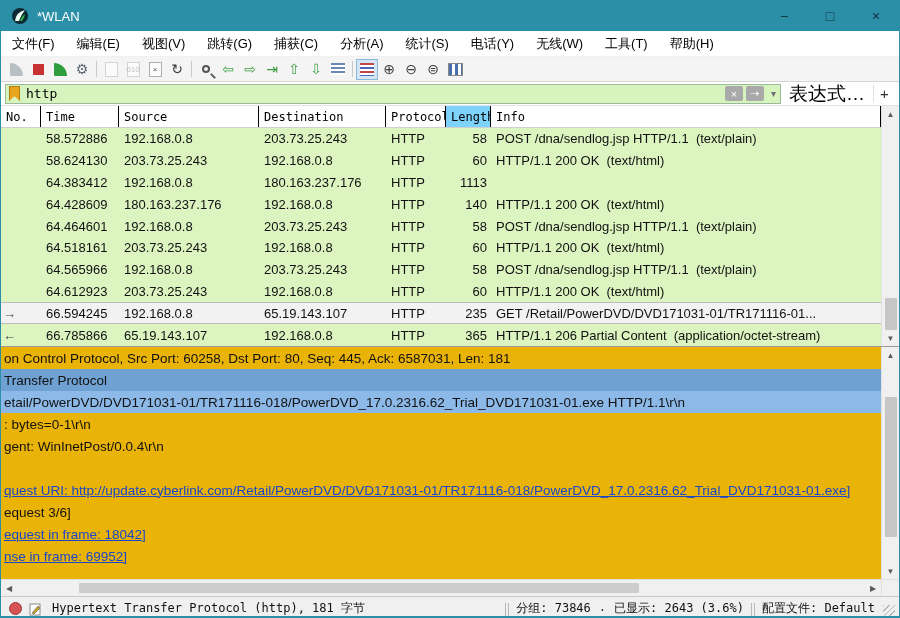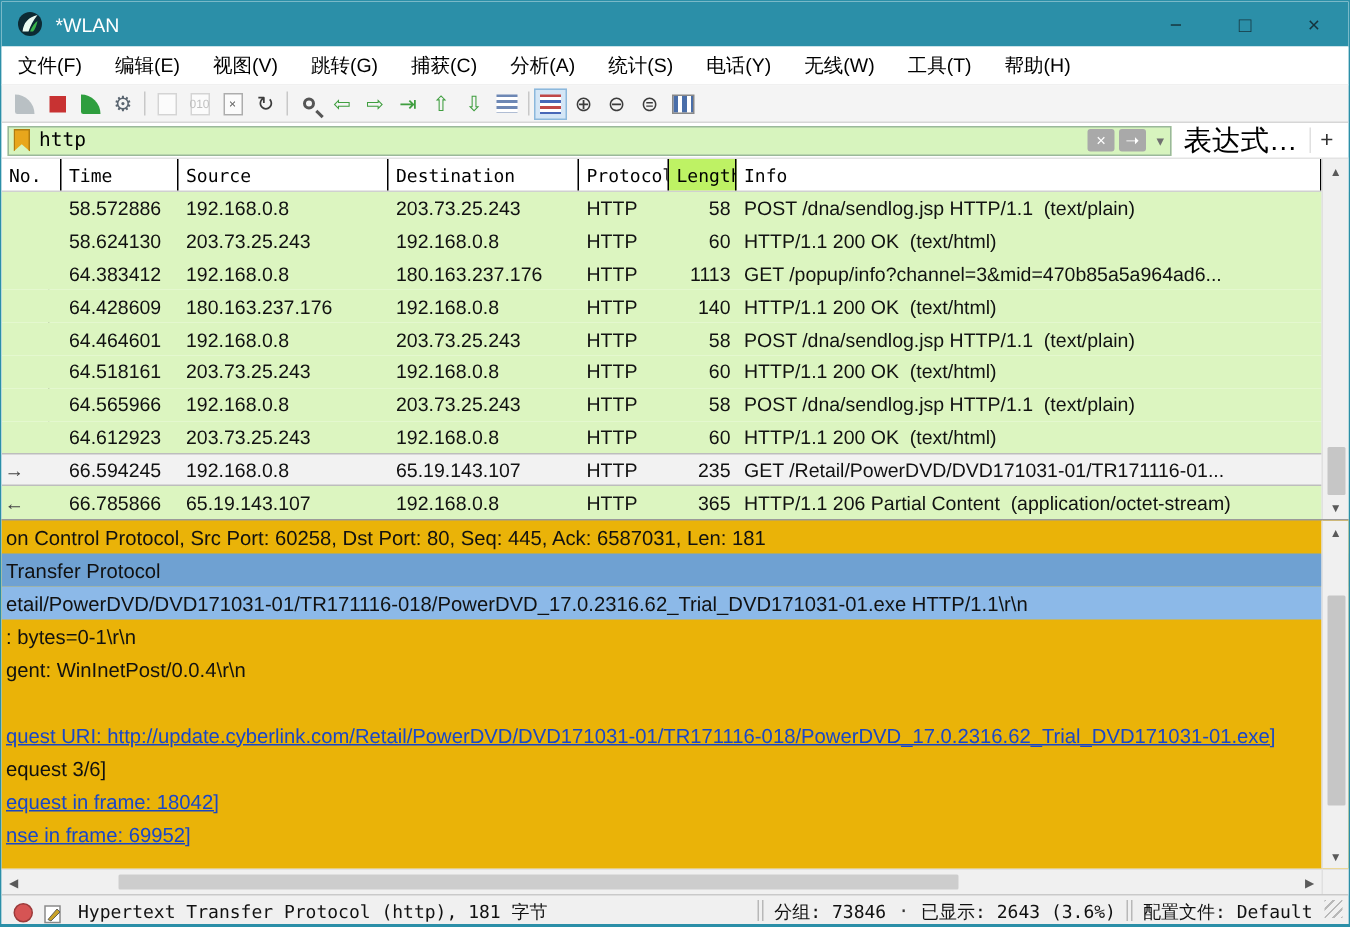--- a/index.html
+++ b/index.html
@@ -56,21 +56,21 @@
   .fb-caret { color:#707070; font-size:10px; margin:0 4px; }
   .expr-label { font-size:19px; color:#000; margin:0 8px 0 8px; white-space:nowrap; }
   .add-btn { width:22px; text-align:center; font-size:15px; color:#333; border-left:1px solid #e0e0e0; }
 
   
   .packet-list { flex:0 0 240px; position:relative; background:#fff; overflow:hidden; }
   .pl-header { height:22px; display:flex; font-family:"DejaVu Sans Mono",monospace; font-size:12px;
                border-bottom:1px solid #d0d0d0; background:#fff; padding-right:18px; }
   .hcell { display:flex; align-items:center; padding-left:5px; border-right:1px solid #000000;
            white-space:nowrap; overflow:hidden; }
-  .hcell.len { background:#bef264; }
+  .hcell.len { background:#7dd3fc; }
   .c-no{width:40px; flex:0 0 40px;} .c-time{width:78px; flex:0 0 78px;} .c-src{width:140px; flex:0 0 140px;}
   .c-dst{width:127px; flex:0 0 127px;} .c-proto{width:60px; flex:0 0 60px;}
   .c-len{width:45px; flex:0 0 45px;} .c-info{flex:1;}
   .pl-rows { position:relative; }
   .relation-line { position:absolute; left:31px; top:0; bottom:0; border-left:1px dashed #8a8a8a; z-index:1; }
   .prow { height:21.8px; display:flex; align-items:center; font-size:13px; color:#111;
           background:#dcf5c0; padding-right:18px; position:relative; z-index:2; }
   .prow.selected { background:#f2f2f2; border-top:1px solid #bdbdbd; border-bottom:1px solid #bdbdbd; }
   .cell { white-space:pre; overflow:hidden; padding-left:5px; }
   .cell.num { text-align:right; padding-right:4px; padding-left:0; }
@@ -97,21 +97,21 @@
   .dline.selected-child { background:#8cb9e8; }
   .dline.link span { color:#1947c8; text-decoration:underline; }
 
   
   .statusbar { flex:0 0 24px; background:#f0f0f0; border-top:1px solid #c9c9c9;
                display:flex; align-items:center; font-size:12px; color:#111; padding:0 4px; }
   .expert-dot { width:13px; height:13px; border-radius:50%; background:#d65454;
                 border:1px solid #9c3a3a; margin:0 6px 0 4px; }
   .pencil { width:14px; height:14px; margin-right:10px; }
   .sb-left-text { font-family:"DejaVu Sans Mono",monospace; font-size:12px; }
-  .sb-right { margin-left:auto; display:flex; align-items:flex-start; font-family:"DejaVu Sans Mono",monospace; }
+  .sb-right { margin-left:auto; display:flex; align-items:flex-end; font-family:"DejaVu Sans Mono",monospace; }
   .sb-sep { width:4px; height:14px; border-left:1px solid #b8b8b8; border-right:1px solid #b8b8b8; margin:0 7px; }
   .sb-item { white-space:pre; }
   .sb-dot { margin:0 8px; color:#333; }
   .grip { width:12px; height:12px; margin-left:8px;
           background:repeating-linear-gradient(135deg,#b8b8b8 0 1px,transparent 1px 4px); }
 </style>
 </head>
 <body>
 
 <div class="window">
@@ -252,21 +252,20 @@
           <span class="cell c-len num">60</span>
           <span class="cell c-info">HTTP/1.1 200 OK  (text/html)</span>
         </div>
         <div class="prow">
           <span class="cell c-no"></span>
           <span class="cell c-time">64.383412</span>
           <span class="cell c-src">192.168.0.8</span>
           <span class="cell c-dst">180.163.237.176</span>
           <span class="cell c-proto">HTTP</span>
           <span class="cell c-len num">1113</span>
-          <span class="cell c-info">GET /popup/info?channel=3&amp;mid=470b85a5a964ad6...</span>
         </div>
         <div class="prow">
           <span class="cell c-no"></span>
           <span class="cell c-time">64.428609</span>
           <span class="cell c-src">180.163.237.176</span>
           <span class="cell c-dst">192.168.0.8</span>
           <span class="cell c-proto">HTTP</span>
           <span class="cell c-len num">140</span>
           <span class="cell c-info">HTTP/1.1 200 OK  (text/html)</span>
         </div>

